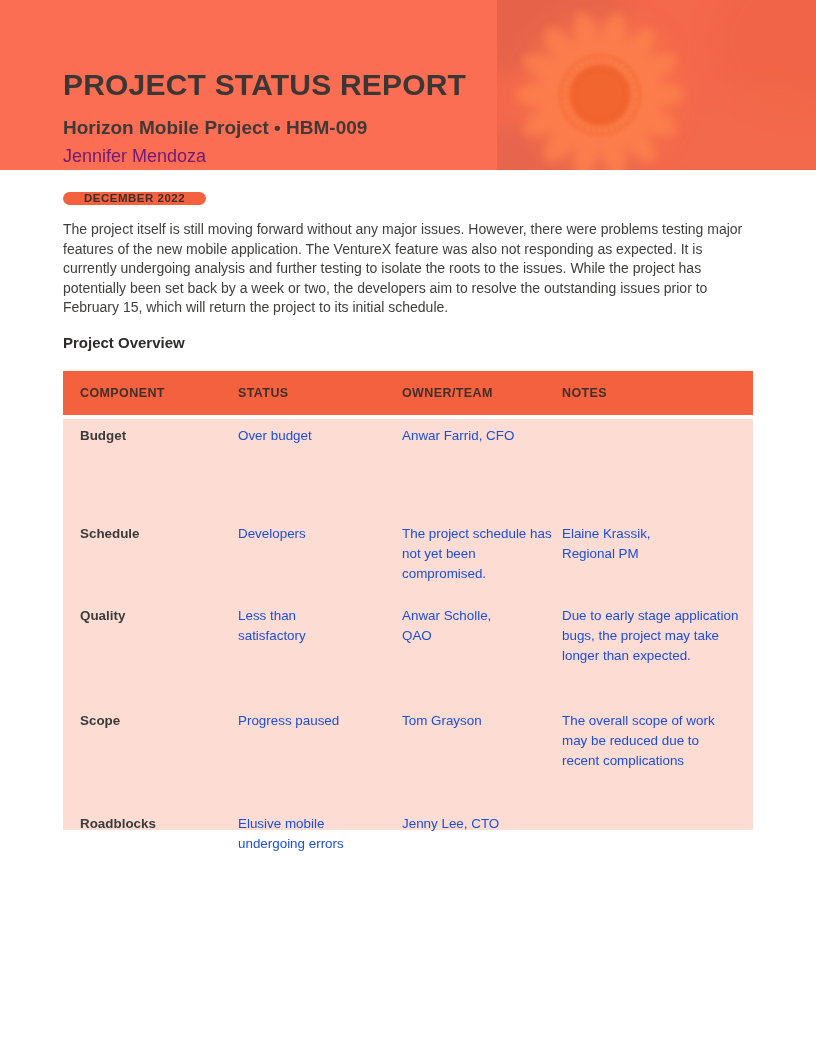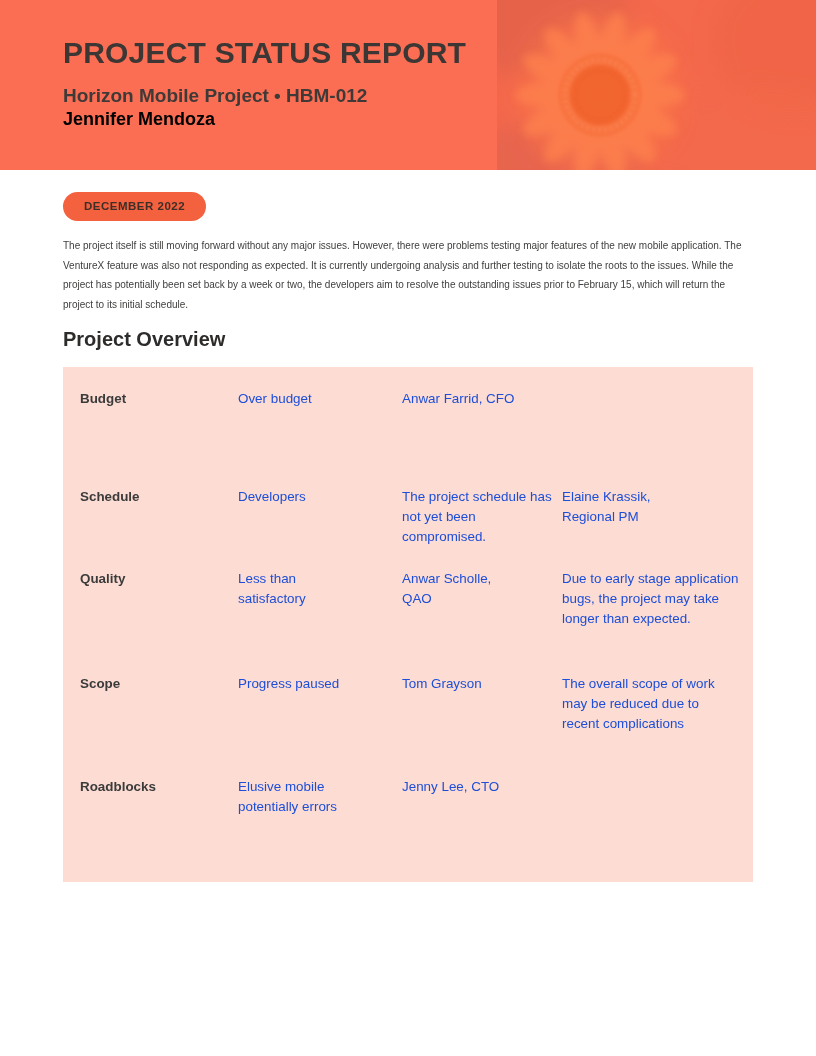--- a/index.html
+++ b/index.html
@@ -3,74 +3,74 @@
 <meta charset="utf-8">
 <style>
   * { margin:0; padding:0; box-sizing:border-box; }
   html,body { background:#ffffff; }
   .page {
     position:relative; width:816px; height:1056px; background:#ffffff;
     font-family:"Liberation Sans", sans-serif; overflow:hidden; margin:0 auto;
   }
   
   .banner { height:170px; display:flex; background:#FB6E53; }
-  .banner-text { width:497px; padding:36px 0 0 63px; }
+  .banner-text { width:497px; padding:68px 0 0 63px; }
   .report-title {
     font-size:30px; font-weight:800; letter-spacing:0.2px; color:#3C3735;
     line-height:34px;
   }
   .report-subtitle {
     margin-top:14px; font-size:19px; font-weight:700; color:#3F3937; line-height:24px;
   }
-  .report-author { font-size:18px; font-weight:700; color:#000000; line-height:23px; }
+  .report-author { margin-top:5px; font-size:18px; font-weight:400; color:#701a75; line-height:23px; }
   .banner-photo { width:319px; height:170px; flex:0 0 auto; }
   
   .date-badge {
     display:block; width:fit-content; margin:22px 0 0 63px;
     background:#F4613E; color:#3E2E28; font-size:11.5px; font-weight:700;
-    letter-spacing:0.5px; padding:8px 21px; border-radius:15px; line-height:13px;
+    letter-spacing:0.5px; padding:0 21px; border-radius:15px; line-height:13px;
   }
   
   .summary {
-    margin:15px 0 0 63px; width:694px; font-size:10px; line-height:19.6px;
+    margin:15px 0 0 63px; width:694px; font-size:14px; line-height:19.6px;
     color:#3F3E3D;
   }
   
   .section-title {
-    margin:14px 0 0 63px; font-size:20px; font-weight:700; color:#2E2C2B;
+    margin:14px 0 0 63px; font-size:15px; font-weight:700; color:#2E2C2B;
     line-height:22px;
   }
   
   .overview-table { margin:17px 0 0 63px; width:690px; }
   .thead {
     height:44px; background:#F4613E; display:grid;
     grid-template-columns:158px 164px 160px 1fr; align-items:center;
     padding-left:17px;
   }
   .th { font-size:12.5px; font-weight:700; letter-spacing:0.4px; color:#41302A; }
-  .tbody { background:#FCDCD3; margin-top:4px; padding-top:22px; height:515px; }
+  .tbody { background:#FCDCD3; margin-top:4px; padding-top:7px; height:411px; }
   .trow {
     display:grid; grid-template-columns:158px 164px 160px 1fr;
     padding-left:17px; align-items:start;
   }
   .cell {
     font-size:13.4px; line-height:19.8px; color:#1d4ed8; white-space:pre-line;
     padding-right:10px;
   }
   .cell.component { font-weight:700; color:#3B3B3B; }
 </style>
 </head>
 <body>
 
 <div class="page">
 
   <div class="banner">
     <div class="banner-text">
       <div class="report-title">PROJECT STATUS REPORT</div>
-      <div class="report-subtitle">Horizon Mobile Project • HBM-012</div>
+      <div class="report-subtitle">Horizon Mobile Project • HBM-009</div>
       <div class="report-author">Jennifer Mendoza</div>
     </div>
     <svg class="banner-photo" viewBox="0 0 319 170" xmlns="http://www.w3.org/2000/svg" aria-hidden="true">
       <defs>
         <filter id="blurBig" x="-50%" y="-50%" width="200%" height="200%">
             <feGaussianBlur stdDeviation="10"></feGaussianBlur>
           </filter>
         <filter id="blurMid" x="-50%" y="-50%" width="200%" height="200%">
             <feGaussianBlur stdDeviation="4"></feGaussianBlur>
           </filter>
@@ -111,20 +111,26 @@
     </svg>
   </div>
 
   <div class="date-badge">DECEMBER 2022</div>
 
   <p class="summary">The project itself is still moving forward without any major issues. However, there were problems testing major features of the new mobile application. The VentureX feature was also not responding as expected. It is currently undergoing analysis and further testing to isolate the roots to the issues. While the project has potentially been set back by a week or two, the developers aim to resolve the outstanding issues prior to February 15, which will return the project to its initial schedule.</p>
 
   <h2 class="section-title">Project Overview</h2>
 
   <div class="overview-table">
+    <div class="thead">
+      <div class="th">COMPONENT</div>
+      <div class="th">STATUS</div>
+      <div class="th">OWNER/TEAM</div>
+      <div class="th">NOTES</div>
+    </div>
     <div class="tbody">
 
       <div class="trow" style="min-height:98px">
         <div class="cell component">Budget</div>
         <div class="cell">Over budget</div>
         <div class="cell">Anwar Farrid, CFO</div>
       </div>
 
       <div class="trow" style="min-height:82px">
         <div class="cell component">Schedule</div>
@@ -152,19 +158,19 @@
         <div class="cell">Tom Grayson</div>
         <div class="cell">The overall scope of work
 may be reduced due to
 recent complications</div>
       </div>
 
 
       <div class="trow" style="min-height:74px">
         <div class="cell component">Roadblocks</div>
         <div class="cell">Elusive mobile
-potentially errors</div>
+undergoing errors</div>
         <div class="cell">Jenny Lee, CTO</div>
       </div>
 
     </div>
   </div>
 </div>
 
 </body></html>

